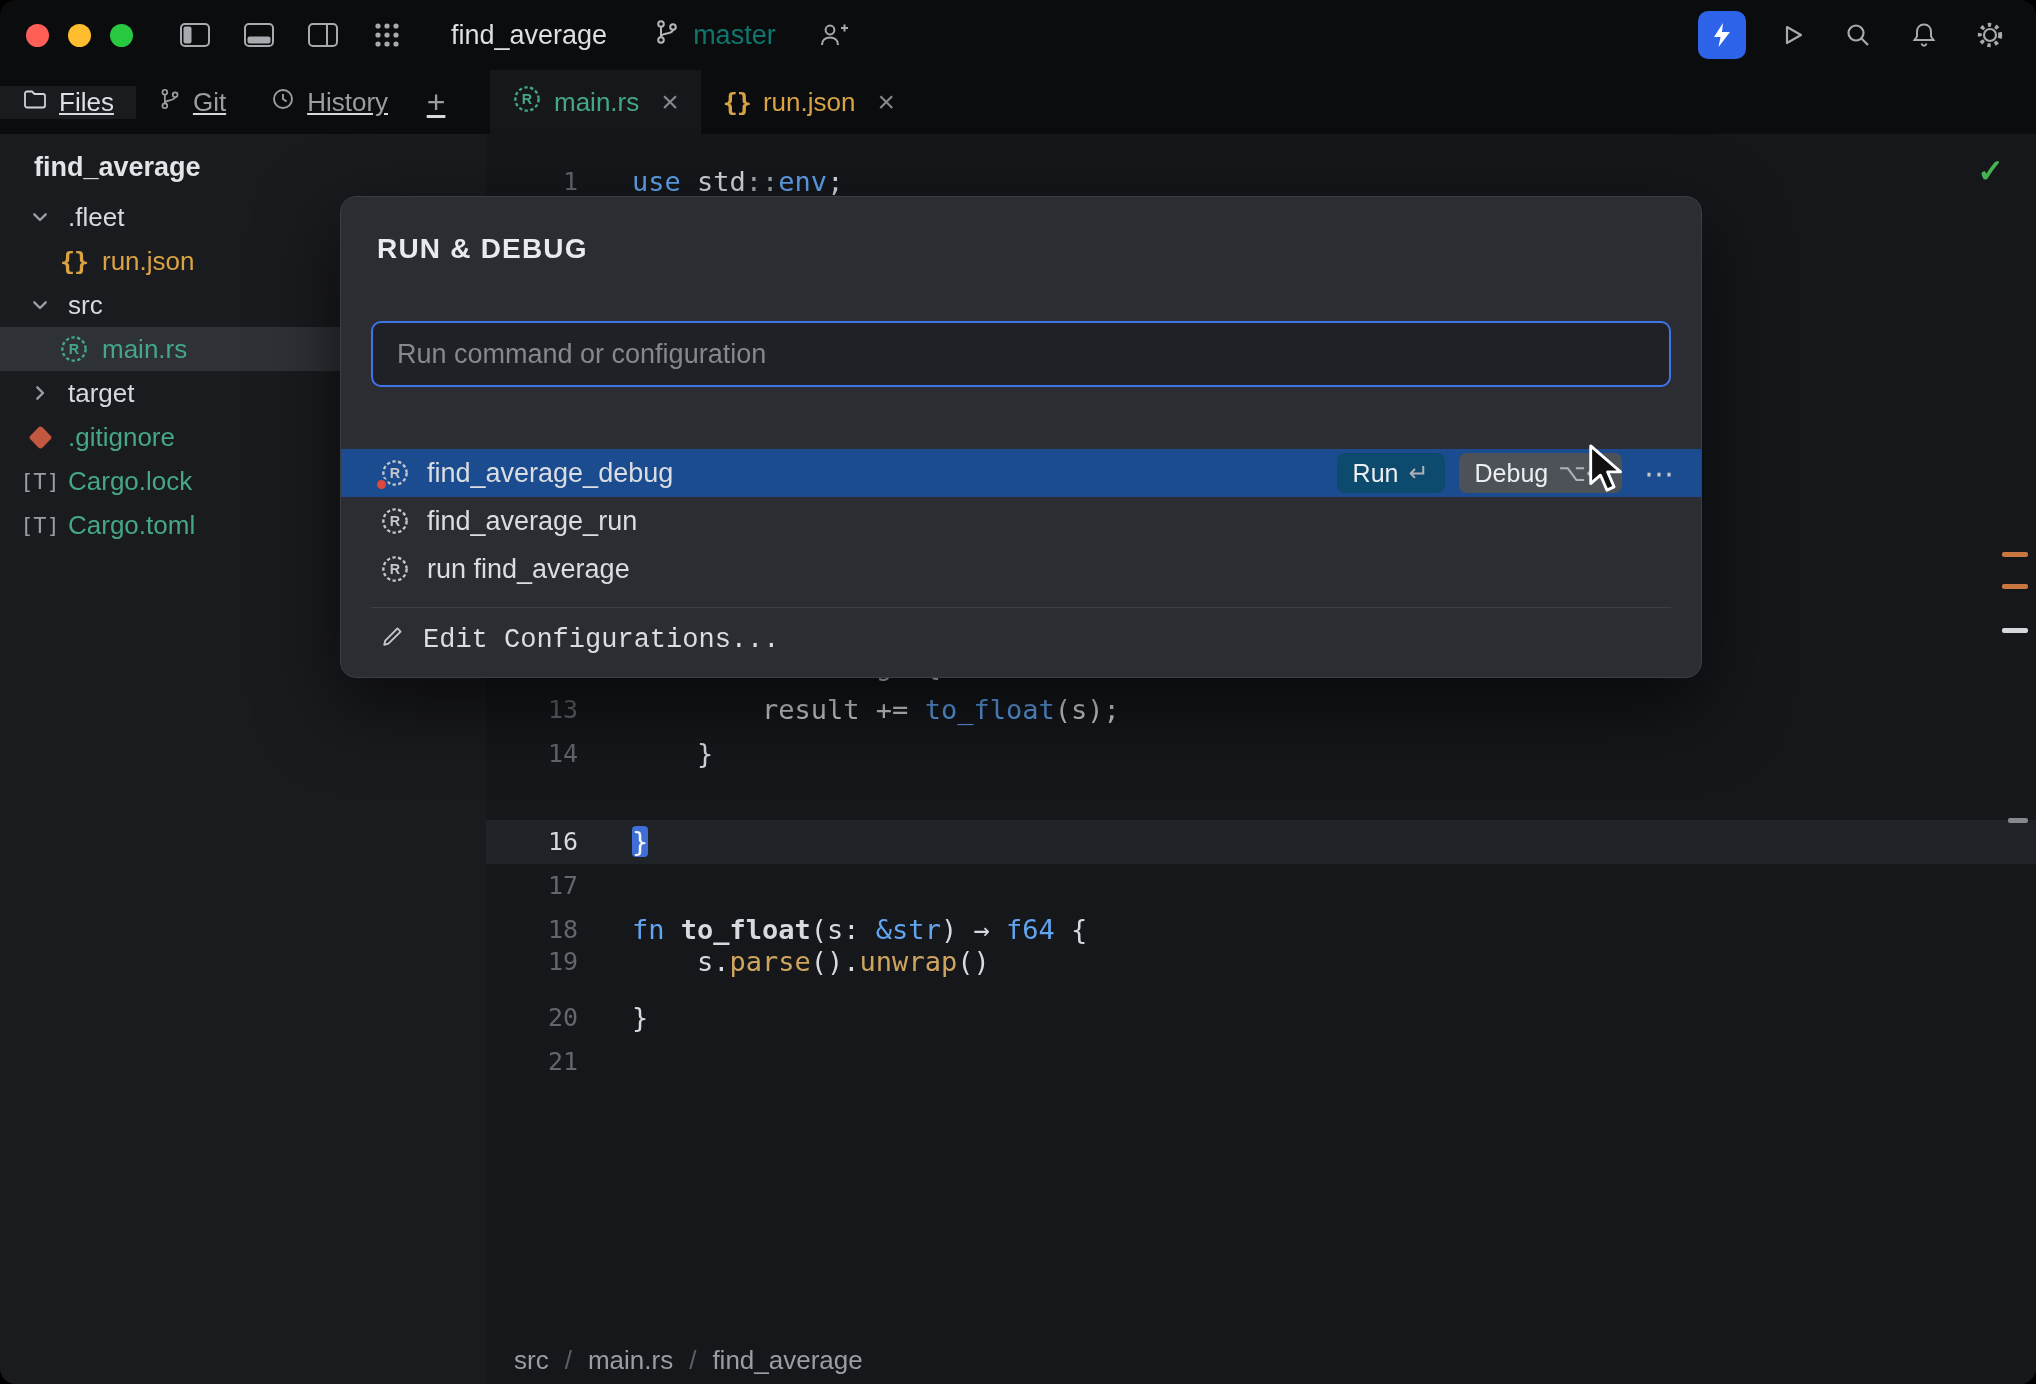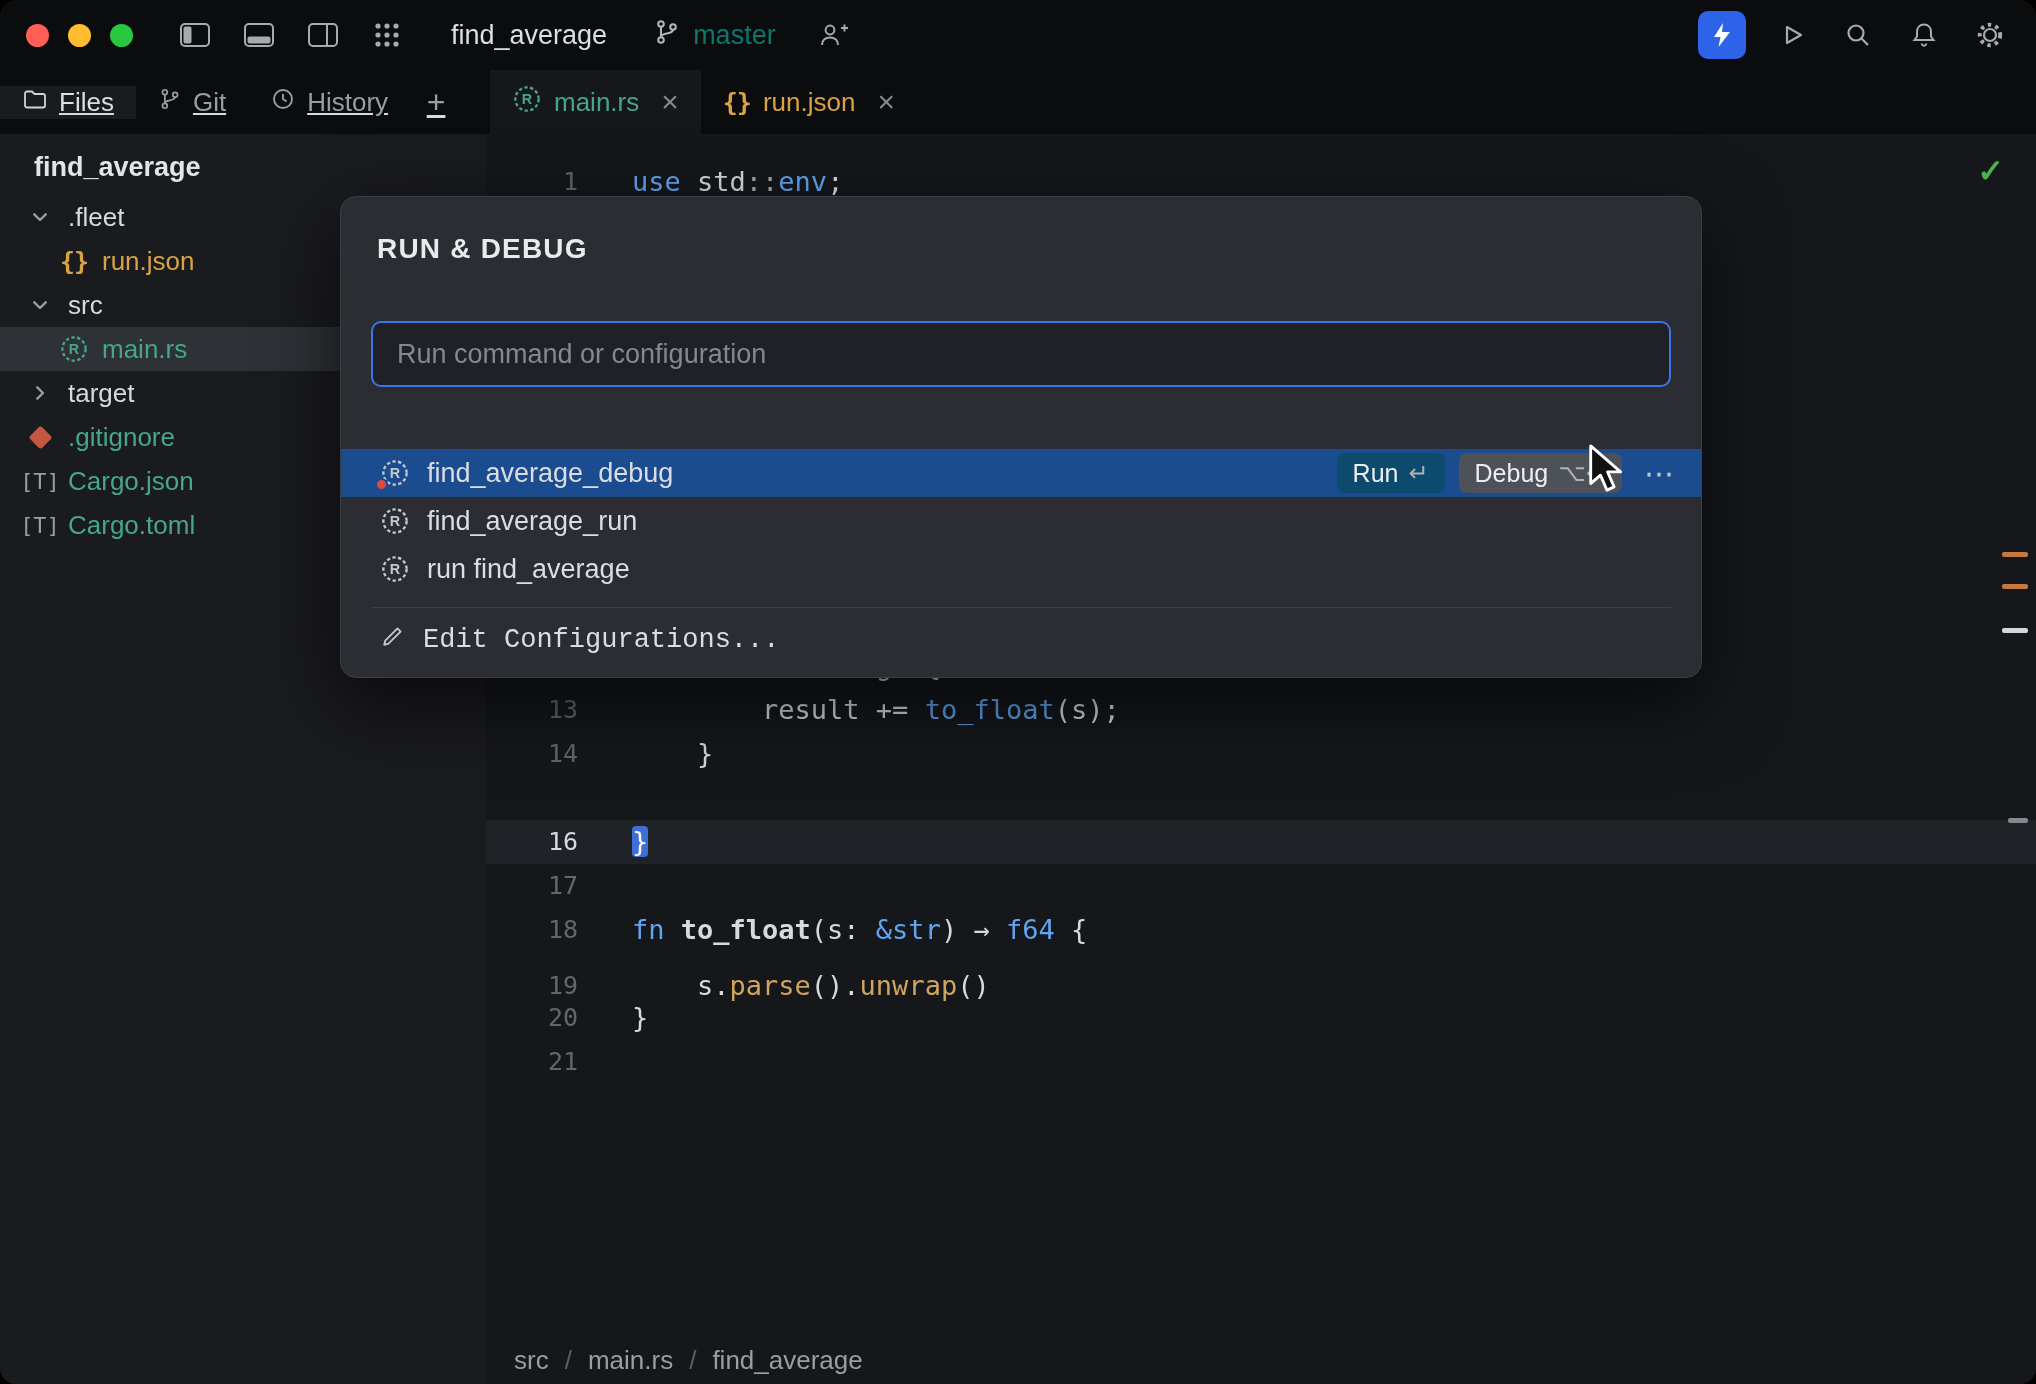--- a/index.html
+++ b/index.html
@@ -282,21 +282,21 @@
         <div class="trow" style="padding-left: 24px;">
           <span class="ticon">
             <span class="git-ic"></span>
           </span>
           <span style="color: rgb(69, 167, 136);">.gitignore</span>
         </div>
         <div class="trow" style="padding-left: 24px;">
           <span class="ticon">
             <span class="toml-ic">[T]</span>
           </span>
-          <span style="color: rgb(69, 167, 136);">Cargo.json</span>
+          <span style="color: rgb(69, 167, 136);">Cargo.lock</span>
         </div>
         <div class="trow" style="padding-left: 24px;">
           <span class="ticon">
             <span class="toml-ic">[T]</span>
           </span>
           <span style="color: rgb(69, 167, 136);">Cargo.toml</span>
         </div>
       </div>
   </div>
 
@@ -327,21 +327,21 @@
           <span class="lc"><span class="tk-cursor">}</span></span>
         </div>
         <div class="code-line" style="top: 730px;">
           <span class="ln">17</span>
           <span class="lc"></span>
         </div>
         <div class="code-line" style="top: 774px;">
           <span class="ln">18</span>
           <span class="lc"><span class="tk-kw">fn</span><span class="tk-d"> </span><span class="tk-def">to_float</span><span class="tk-d">(s: </span><span class="tk-kw">&amp;str</span><span class="tk-d">) → </span><span class="tk-kw">f64</span><span class="tk-d"> {</span></span>
         </div>
-        <div class="code-line" style="top: 830px;">
+        <div class="code-line" style="top: 806px;">
           <span class="ln">19</span>
           <span class="lc"><span class="tk-d">    s.</span><span class="tk-fncall2">parse</span><span class="tk-d">().</span><span class="tk-fncall2">unwrap</span><span class="tk-d">()</span></span>
         </div>
         <div class="code-line" style="top: 862px;">
           <span class="ln">20</span>
           <span class="lc"><span class="tk-d">}</span></span>
         </div>
         <div class="code-line" style="top: 906px;">
           <span class="ln">21</span>
           <span class="lc"></span>

